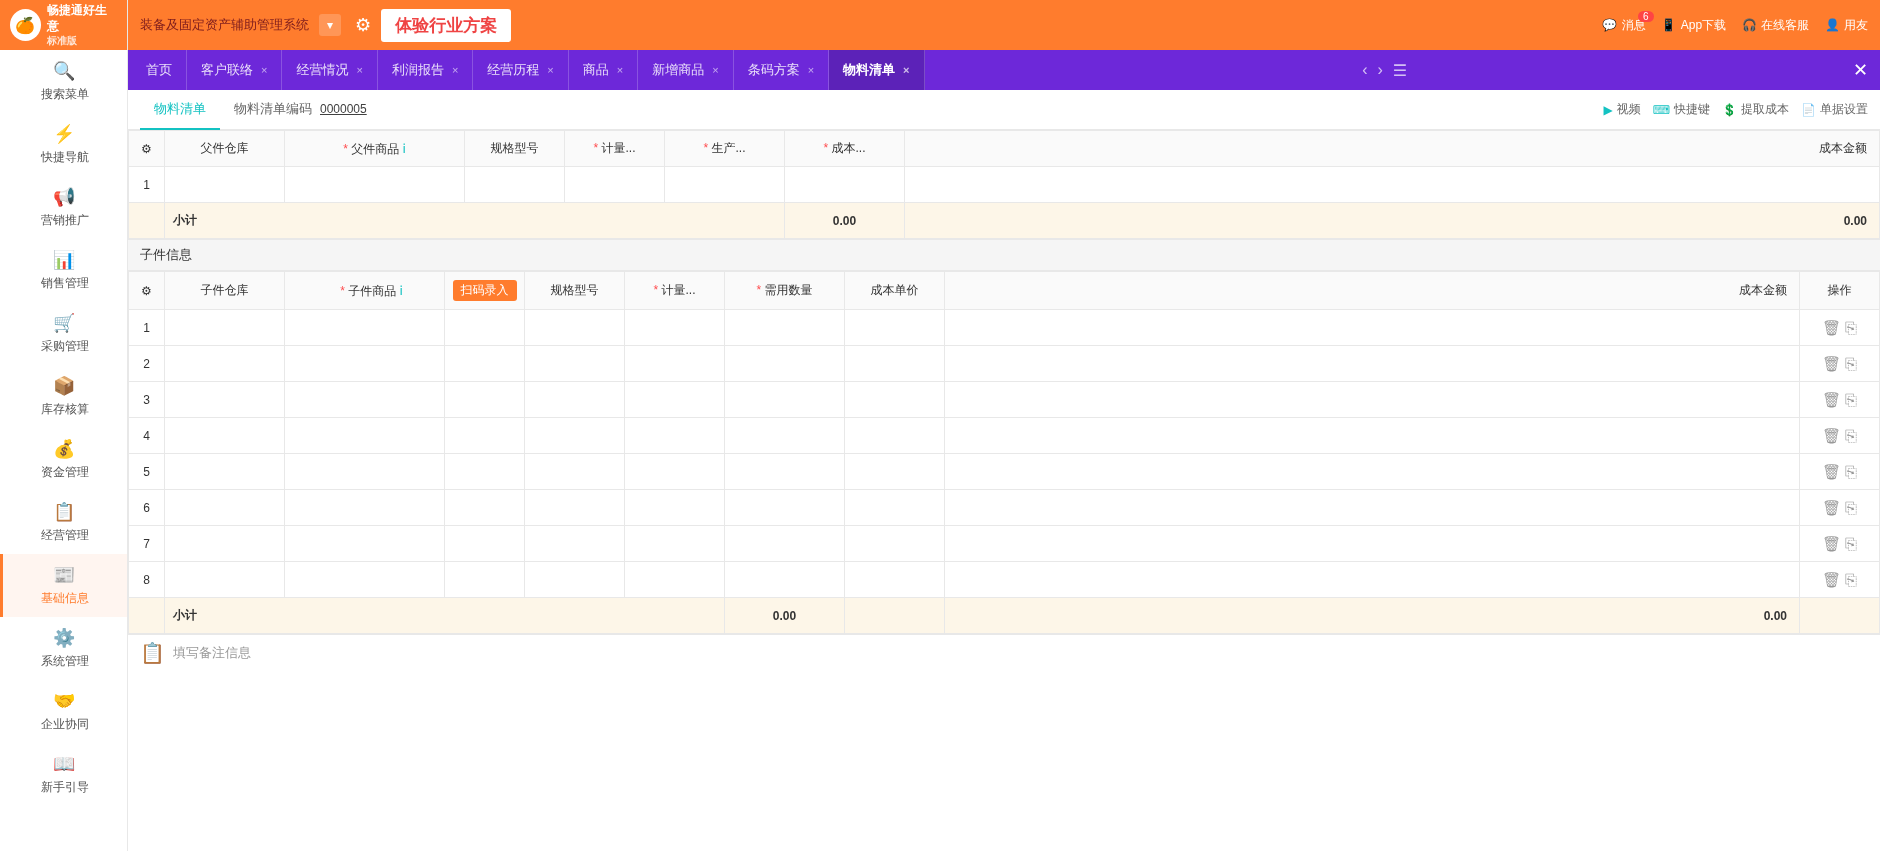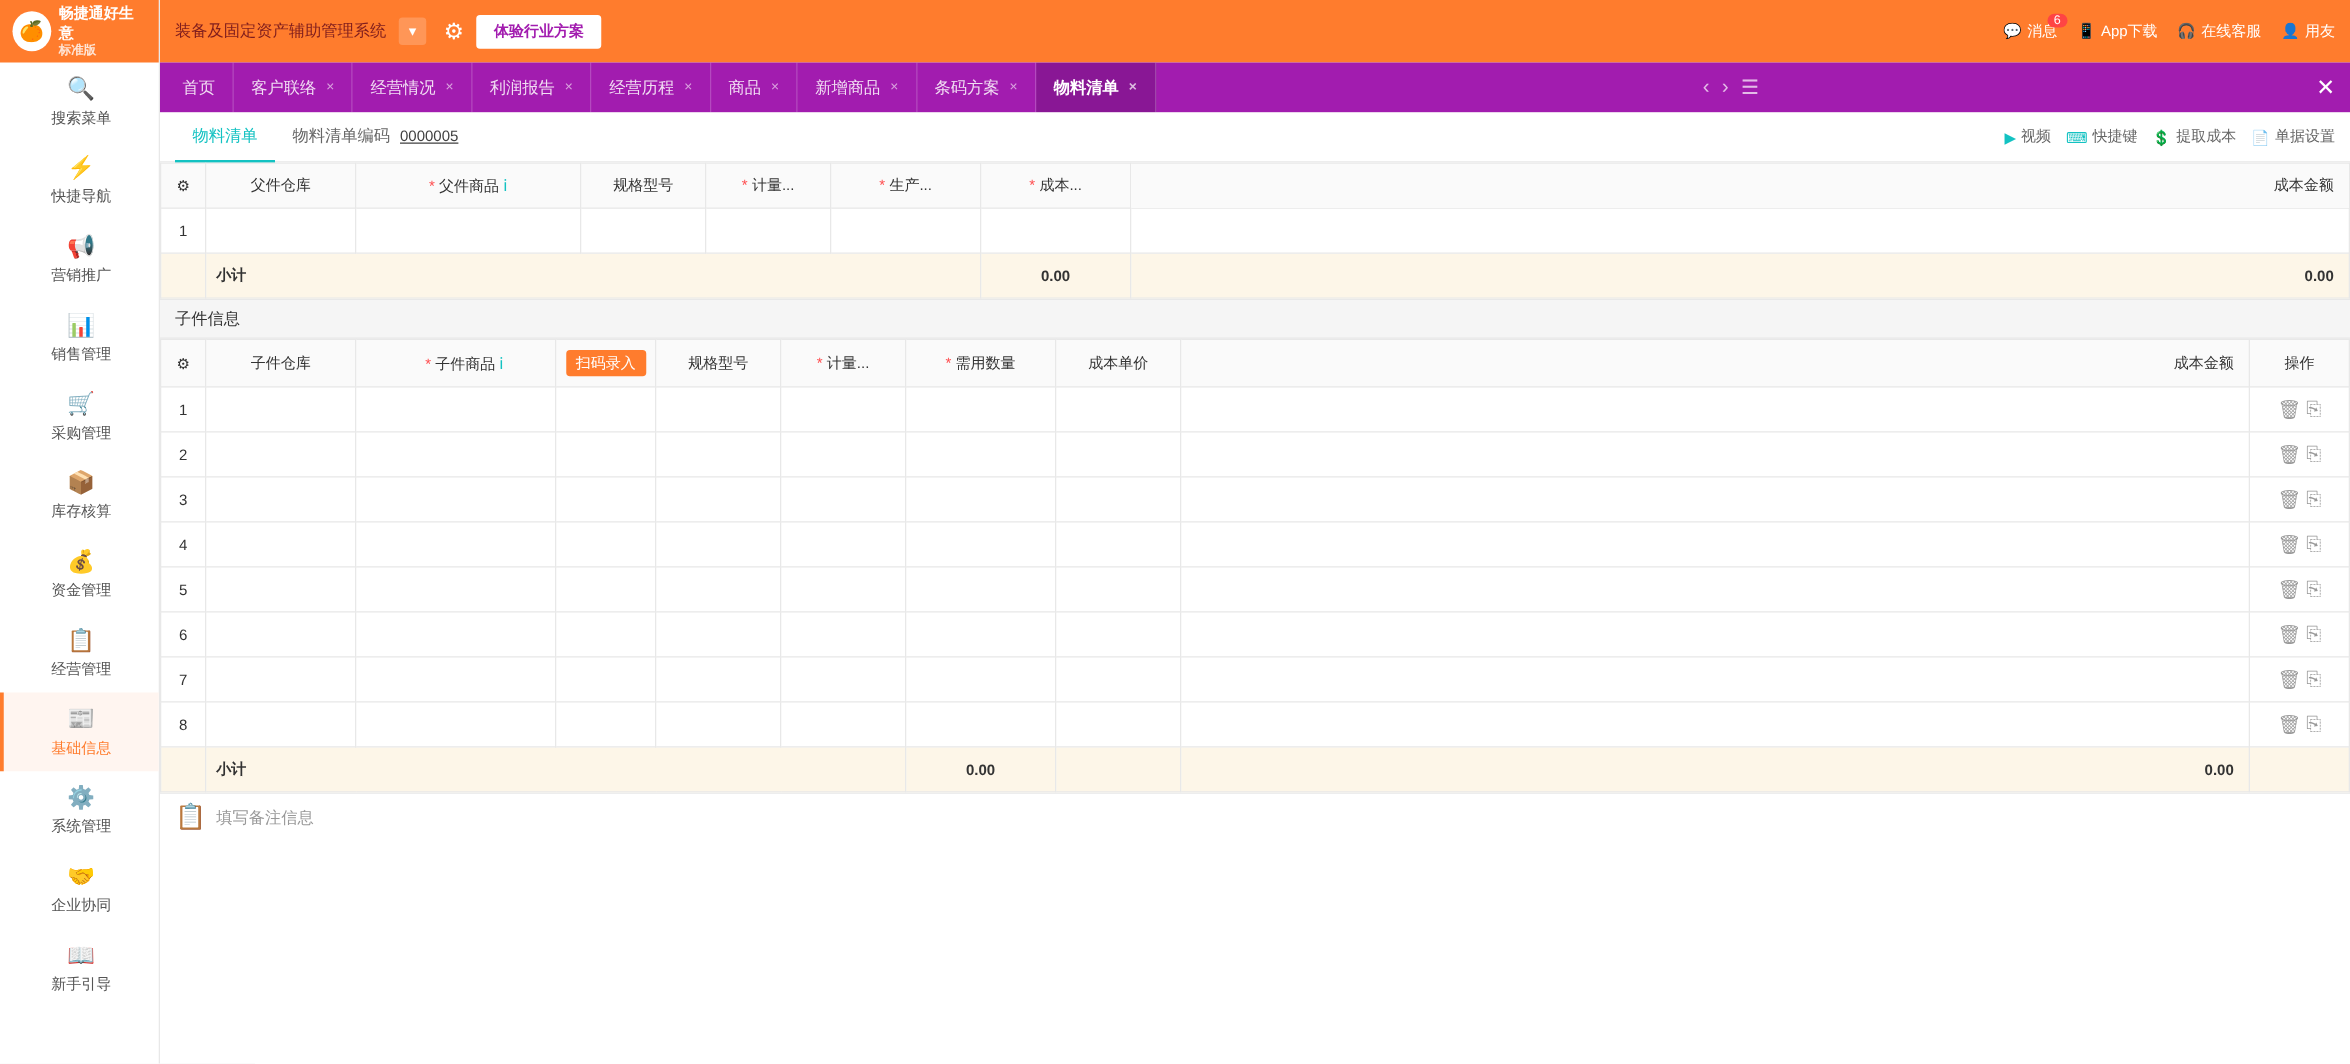--- a/index.html
+++ b/index.html
@@ -69,46 +69,46 @@
       color: white;
       border: none;
       padding: 4px 8px;
       border-radius: 3px;
       font-size: 12px;
       cursor: pointer;
     }
     .topbar-settings { color: white; font-size: 18px; cursor: pointer; margin-left: 4px; }
     .topbar-trial {
       background: white;
-      color: #a21caf;
+      color: #ef4444;
       border: none;
       padding: 5px 14px;
       border-radius: 3px;
-      font-size: 12px;
+      font-size: 17px;
       cursor: pointer;
       font-weight: bold;
     }
     .topbar-right { margin-left: auto; display: flex; align-items: center; gap: 16px; color: white; font-size: 12px; }
     .topbar-right-item { display: flex; align-items: center; gap: 4px; cursor: pointer; position: relative; }
     .badge {
       position: absolute;
       top: -6px;
       right: -8px;
       background: #f44;
       color: white;
       border-radius: 10px;
       padding: 0 4px;
       font-size: 10px;
       min-width: 16px;
       text-align: center;
     }
 
     
     .nav-tabs {
-      background: #a21caf;
+      background: #6d28d9;
       display: flex;
       align-items: center;
       height: 40px;
       padding: 0 4px;
       flex-shrink: 0;
       overflow: hidden;
     }
     .nav-tab {
       padding: 0 14px;
       height: 40px;

